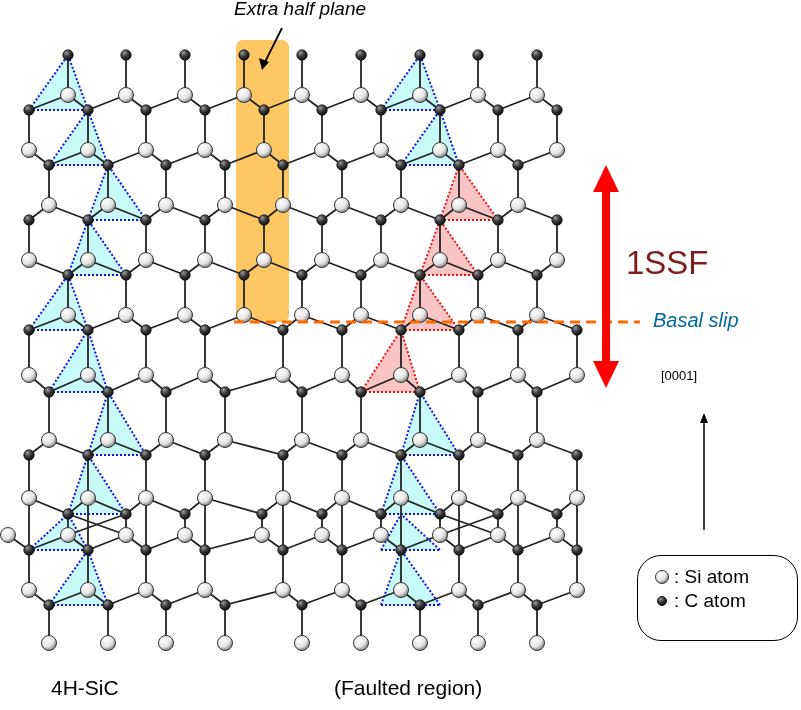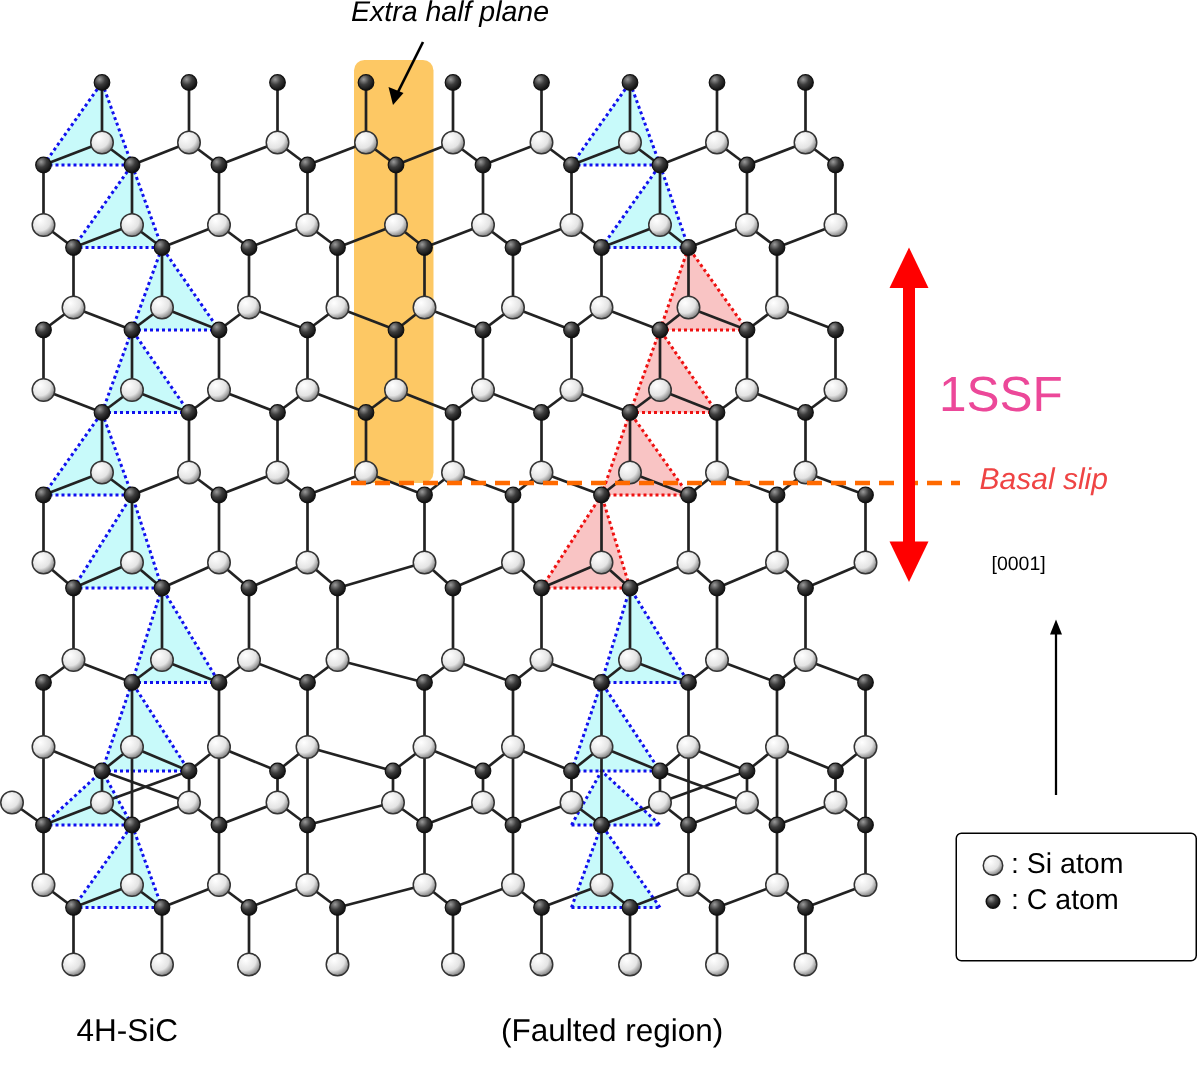--- a/index.html
+++ b/index.html
@@ -1,27 +1,27 @@
 <!DOCTYPE html>
 <html><head>
 <meta charset="utf-8">
 <style>
   html, body { margin:0; padding:0; background:#ffffff; }
   body { width:801px; height:710px; position:relative; overflow:hidden;
          font-family:"Liberation Sans", sans-serif; }
   #diagram { position:absolute; left:0; top:0; }
   .lbl { position:absolute; white-space:nowrap; color:#000; }
   .title-extra { left:234px; top:-2px; font-size:19px; font-style:italic; }
-  .ssf { left:626px; top:244px; font-size:33px; color:#ec4899; }
-  .basal { left:653px; top:309px; font-size:20px; font-style:italic; color:#ef4444; }
+  .ssf { left:626px; top:244px; font-size:33px; color:#7f1d1d; }
+  .basal { left:653px; top:309px; font-size:20px; font-style:italic; color:#0369a1; }
   .dir { left:661px; top:368px; font-size:13px; }
   .cap-left { left:51px; top:676px; font-size:21px; }
   .cap-right { left:334px; top:676px; font-size:21px;text-align:right; }
   .legend { position:absolute; left:637px; top:555px; width:159px; height:84px;
-            border:1.5px solid #000; border-radius:4px; background:#fff; }
+            border:1.5px solid #000; border-radius:24px; background:#fff; }
   .legend-row { position:absolute; left:16px; font-size:19px; display:flex; align-items:center; }
   .legend-row.si { top:10px; }
   .legend-row.c { top:34px; }
   .legend-row .sw { margin-right:4px; }
 </style>
 </head>
 <body>
 
 <svg id="diagram" width="801" height="710" viewBox="0 0 801 710" xmlns="http://www.w3.org/2000/svg">
   <defs>

